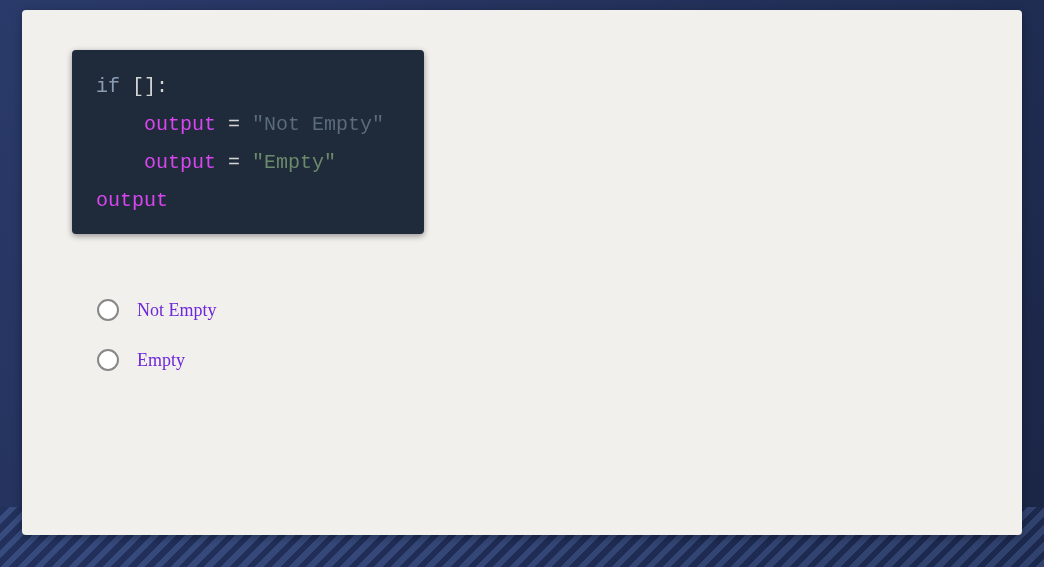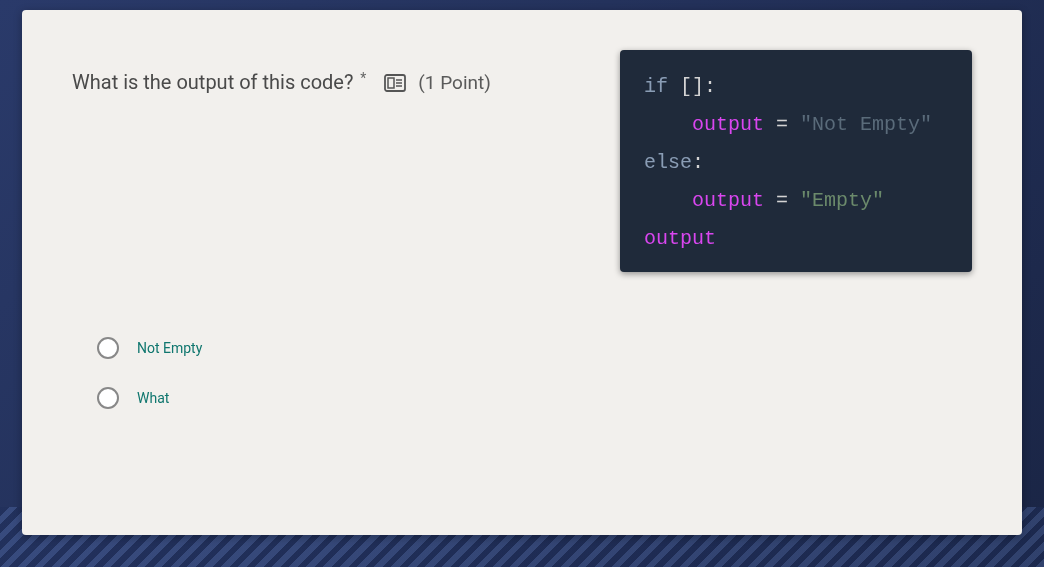--- a/index.html
+++ b/index.html
@@ -100,62 +100,48 @@
     .radio {
       width: 22px;
       height: 22px;
       border: 2px solid #888;
       border-radius: 50%;
       margin-right: 18px;
       background: #fff;
       flex-shrink: 0;
     }
     .option-label {
-      font-size: 14px;
-      color: #0f766e;
+      font-size: 18px;
+      color: #6d28d9;
+      font-family: Liberation Serif, serif;
     }
   </style>
 </head>
 <body>
 
 <div class="stripes"></div>
 
 <div class="card">
 
   <div class="question-row">
 
-    <div class="question-text-area">
-      <span class="question-text">What is the output of this code?</span>
-      <span class="required">*</span>
-      <span class="media-icon">
-        <svg width="22" height="18" viewBox="0 0 22 18">
-          <rect x="1" y="1" width="20" height="16" rx="2" fill="none" stroke="#555" stroke-width="1.8"></rect>
-          <rect x="4" y="4" width="6" height="10" fill="none" stroke="#555" stroke-width="1.5"></rect>
-          <line x1="12" y1="6" x2="18" y2="6" stroke="#555" stroke-width="1.5"></line>
-          <line x1="12" y1="9" x2="18" y2="9" stroke="#555" stroke-width="1.5"></line>
-          <line x1="12" y1="12" x2="18" y2="12" stroke="#555" stroke-width="1.5"></line>
-        </svg>
-      </span>
-      <span class="points">(1 Point)</span>
-    </div>
 
     <div class="code-block">
       <div class="code-line"><span class="kw">if</span><span class="punct"> []:</span></div>
       <div class="code-line"><span class="ident">    output </span><span class="punct">=</span><span class="dim"> "Not Empty"</span></div>
-      <div class="code-line"><span class="kw">else</span><span class="punct">:</span></div>
       <div class="code-line"><span class="ident">    output </span><span class="punct">=</span><span class="str"> "Empty"</span></div>
       <div class="code-line"><span class="ident">output</span></div>
     </div>
 
   </div>
 
   <div class="options">
     <div class="option">
       <div class="radio"></div>
       <span class="option-label">Not Empty</span>
     </div>
     <div class="option">
       <div class="radio"></div>
-      <span class="option-label">What</span>
+      <span class="option-label">Empty</span>
     </div>
   </div>
 
 </div>
 
 </body></html>

